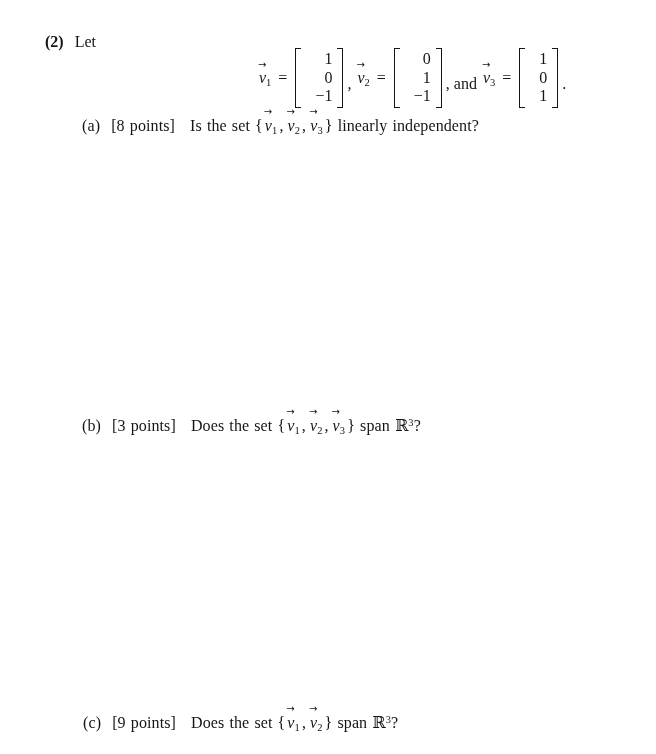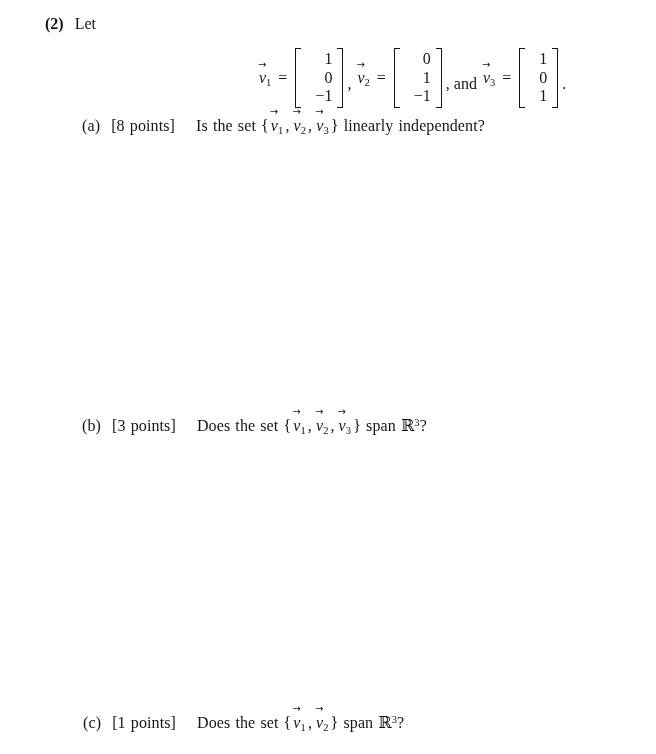--- a/index.html
+++ b/index.html
@@ -9,21 +9,21 @@
     color:#151515;
     font-family:"Liberation Serif","DejaVu Serif",serif;
     font-size:16px;
     position:relative;
     overflow:hidden;
   }
 
   .abs { position:absolute; }
 
   
-  .problem-header { left:45px; top:15px; white-space:nowrap; }
+  .problem-header { left:45px; top:33px; white-space:nowrap; }
   .pnum { font-weight:bold; margin-right:7px; }
 
   
   .equation {
     left:258px; top:46px; height:64px;
     display:flex; align-items:center; white-space:nowrap;
   }
   .term { display:inline-flex; align-items:center; }
 
   .vec { position:relative; display:inline-block; font-style:italic; padding:0 1px; }
@@ -48,21 +48,21 @@
   .cell { line-height:18.5px; }
 
   .sep { align-self:center; position:relative; top:6px; margin:0 5px 0 2px; }
 
   
   .part { white-space:nowrap; line-height:20px; letter-spacing:0.1px; word-spacing:1px; }
   .part-a { left:82px; top:116px; }
   .part-b { left:82px; top:413px; }
   .part-c { left:83px; top:710px; }
   .plabel { margin-right:6px; }
-  .points { margin-right:16px;text-align:center; }
+  .points { margin-right:10px;text-align:center; }
 
   .mset { white-space:nowrap; }
   .mset .vec { margin:0 1px; }
   .mc { margin-right:2px; }
 
   .bb { font-family:"DejaVu Serif","DejaVu Sans",serif; }
   .rsup { font-size:10.5px; vertical-align:5px; }
 </style>
 </head>
 <body>
@@ -133,18 +133,18 @@
   <span class="plabel">(b)</span>
   <span class="points">[3 points]</span>
   <span>Does the set</span>
   <span class="mset"><span>{</span><span class="vec"><span class="arr">→</span><span>v</span><sub>1</sub></span><span class="mc">,</span><span class="vec"><span class="arr">→</span><span>v</span><sub>2</sub></span><span class="mc">,</span><span class="vec"><span class="arr">→</span><span>v</span><sub>3</sub></span><span>}</span></span>
   <span>span</span>
   <span><span class="bb">ℝ</span><sup class="rsup">3</sup><span>?</span></span>
 </div>
 
 <div class="abs part part-c">
   <span class="plabel">(c)</span>
-  <span class="points">[1 points]</span>
+  <span class="points">[9 points]</span>
   <span>Does the set</span>
   <span class="mset"><span>{</span><span class="vec"><span class="arr">→</span><span>v</span><sub>1</sub></span><span class="mc">,</span><span class="vec"><span class="arr">→</span><span>v</span><sub>2</sub></span><span>}</span></span>
   <span>span</span>
   <span><span class="bb">ℝ</span><sup class="rsup">3</sup><span>?</span></span>
 </div>
 
 </body></html>

